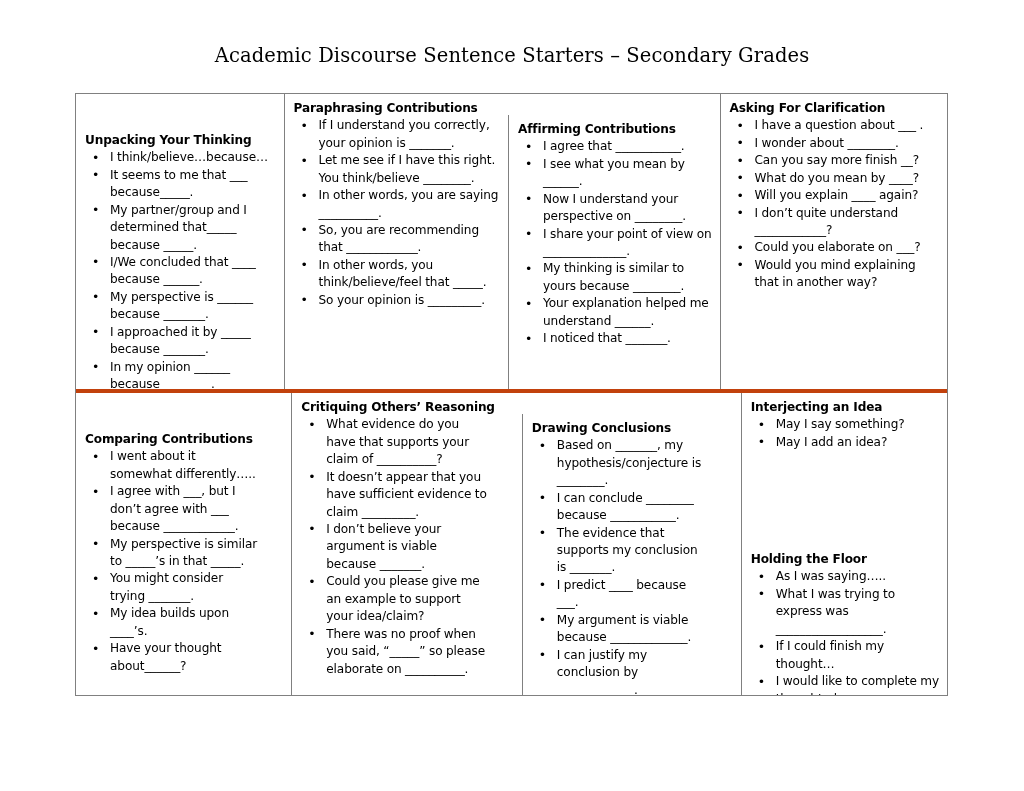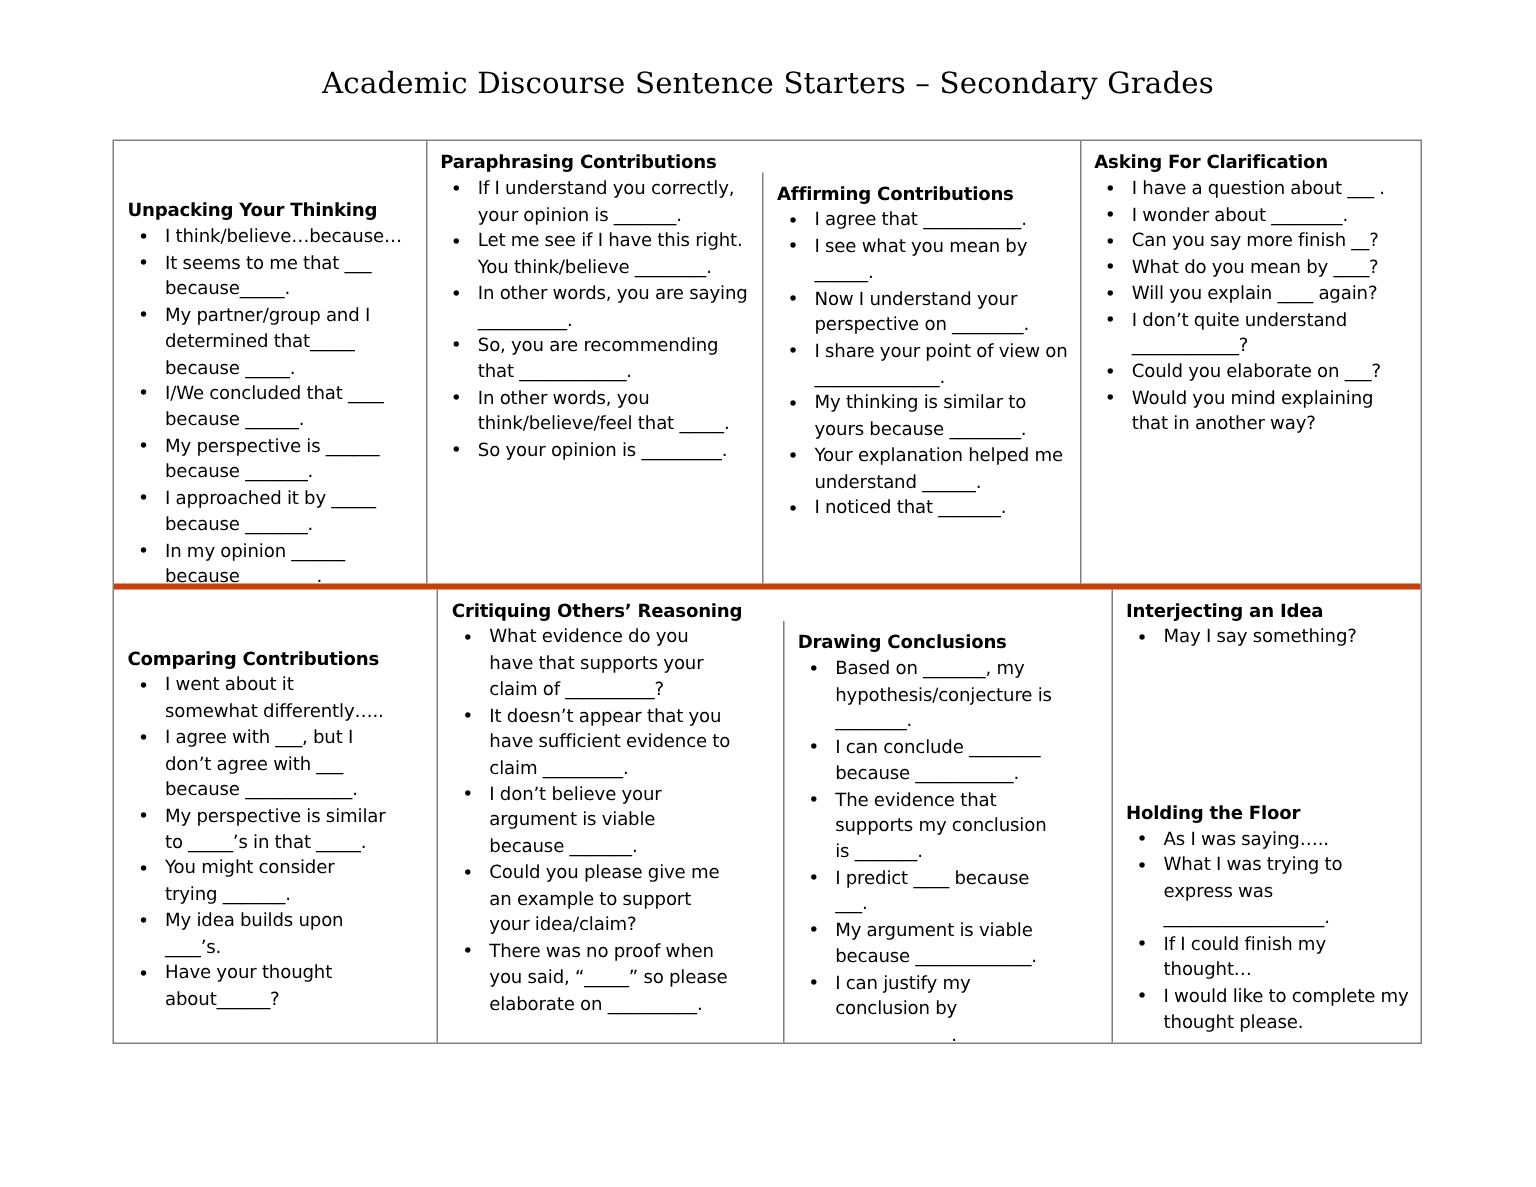--- a/index.html
+++ b/index.html
@@ -209,20 +209,21 @@
           <li>My argument is viable because _____________.</li>
           <li>I can justify my conclusion by _____________.</li>
           <li>Upon analysis of the text, I can conclude __________ because___________.</li>
         </ul>
       </div>
 
       <div class="cell c4">
         <div class="cat-title">Interjecting an Idea</div>
         <ul class="starters">
           <li>May I say something?</li>
+          <li>May I add an idea?</li>
         </ul>
         <div class="gap"></div>
         <div class="cat-title spaced">Holding the Floor</div>
         <ul class="starters">
           <li>As I was saying…..</li>
           <li>What I was trying to express was __________________.</li>
           <li>If I could finish my thought…</li>
           <li>I would like to complete my thought please.</li>
         </ul>
       </div>

